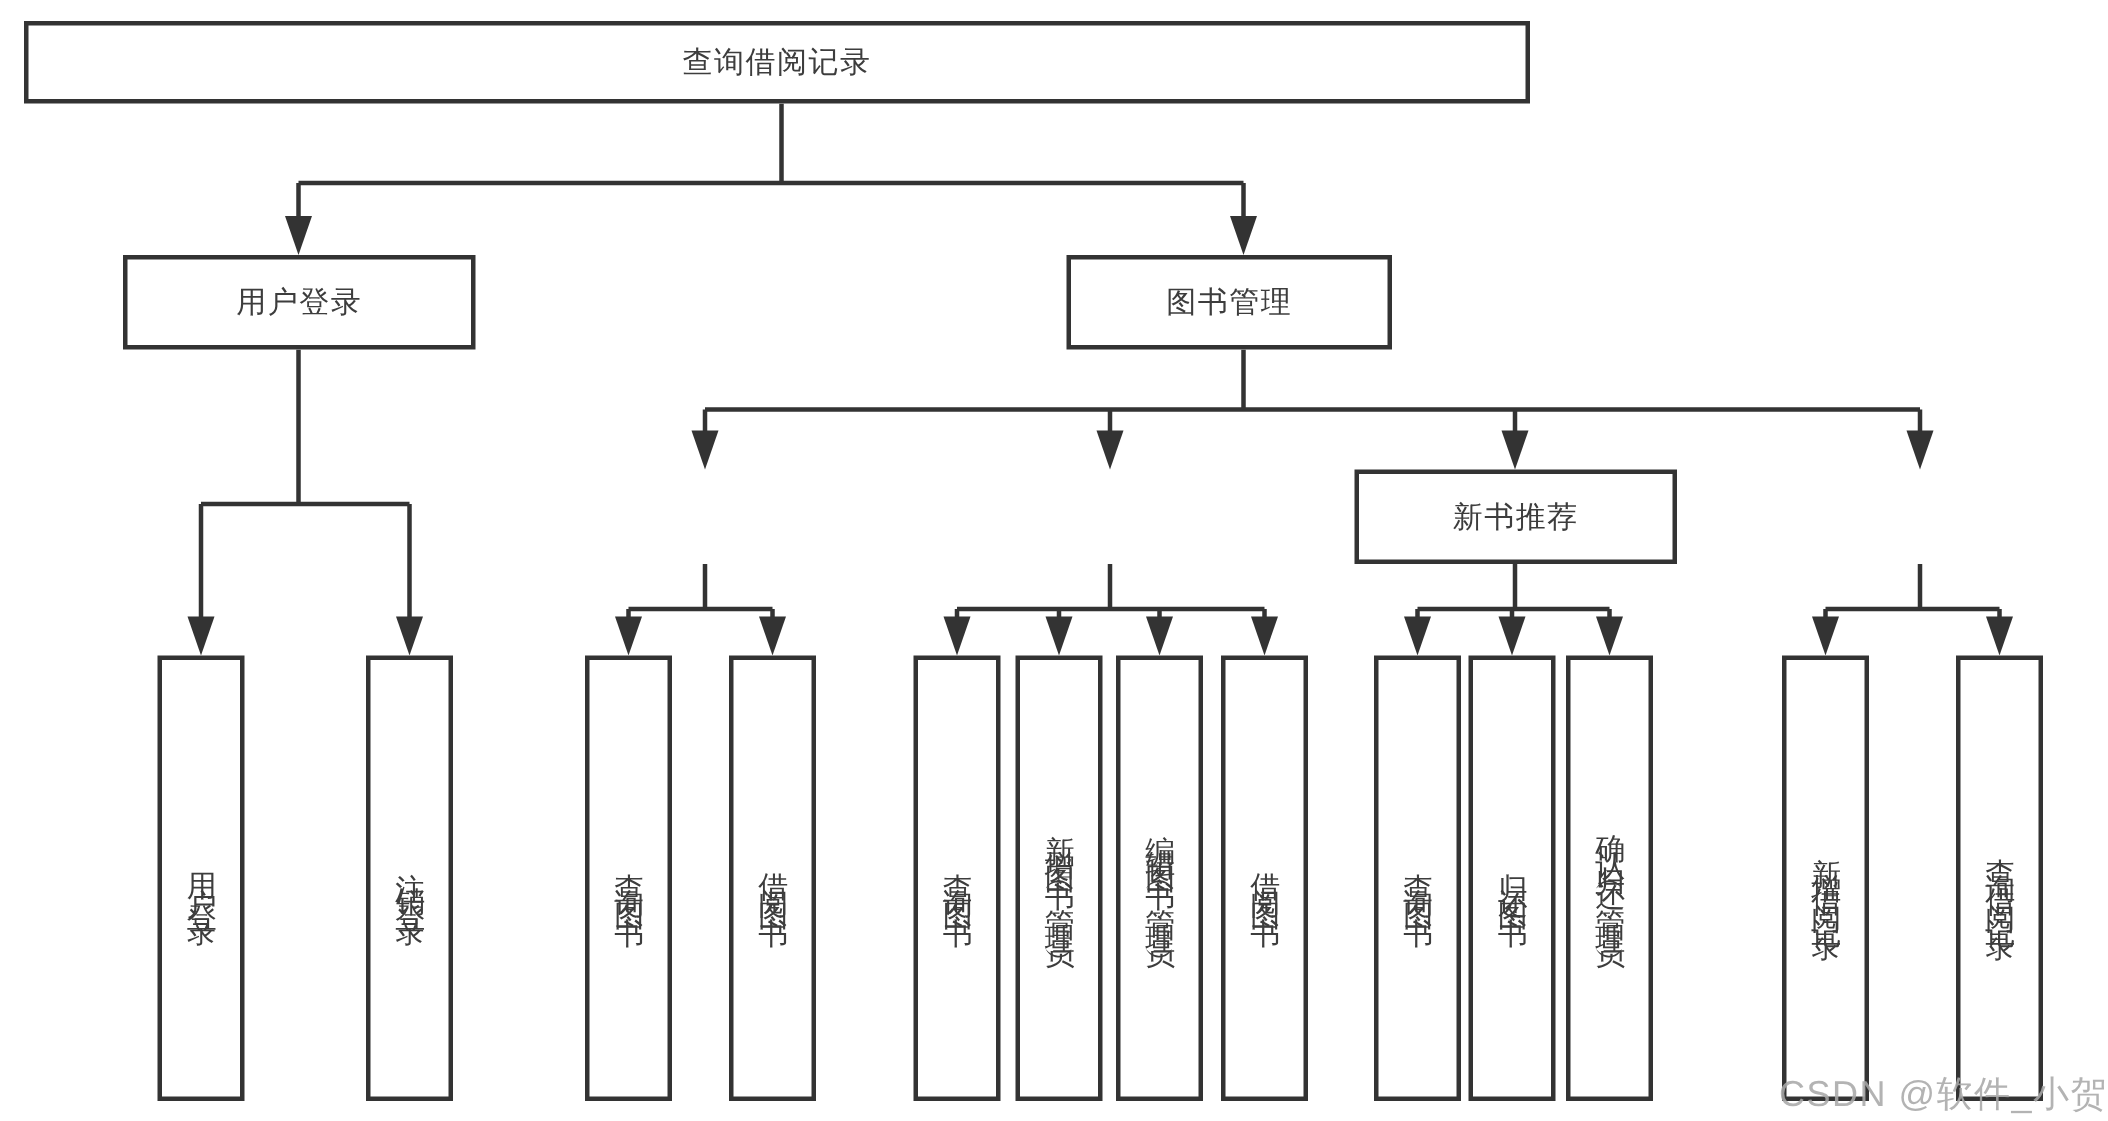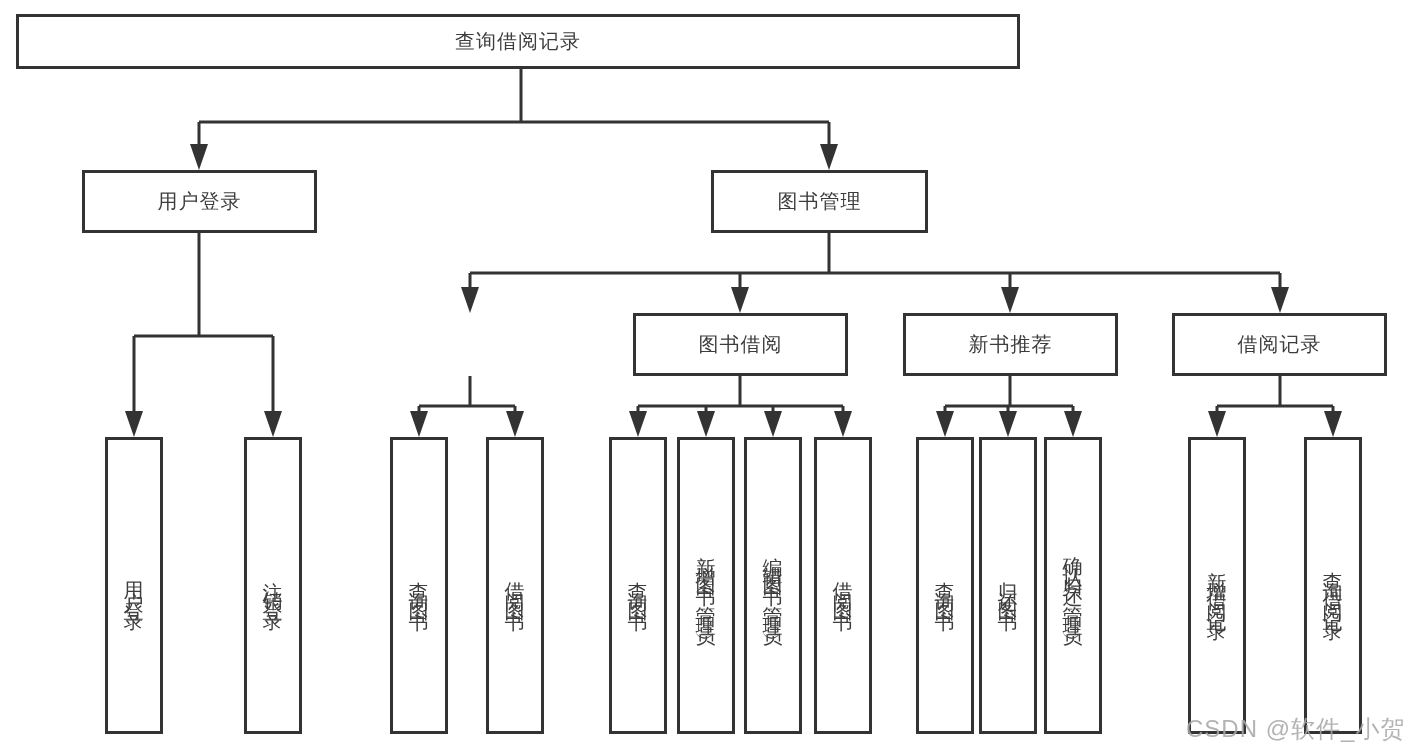--- a/index.html
+++ b/index.html
@@ -137,28 +137,22 @@
     <span class="label">查询借阅记录</span>
   </div>
 
   <div class="hbox box-l1-a">
     <span class="label">用户登录</span>
   </div>
   <div class="hbox box-l1-b">
     <span class="label">图书管理</span>
   </div>
 
-  <div class="hbox box-l2 box-l2-b">
-    <span class="label">图书借阅</span>
-  </div>
   <div class="hbox box-l2 box-l2-c">
     <span class="label">新书推荐</span>
-  </div>
-  <div class="hbox box-l2 box-l2-d">
-    <span class="label">借阅记录</span>
   </div>
 
   <div class="vbox leaf-1">
     <span class="vlabel">用户登录</span>
   </div>
   <div class="vbox leaf-2">
     <span class="vlabel">注销登录</span>
   </div>
 
   <div class="vbox leaf-3">

